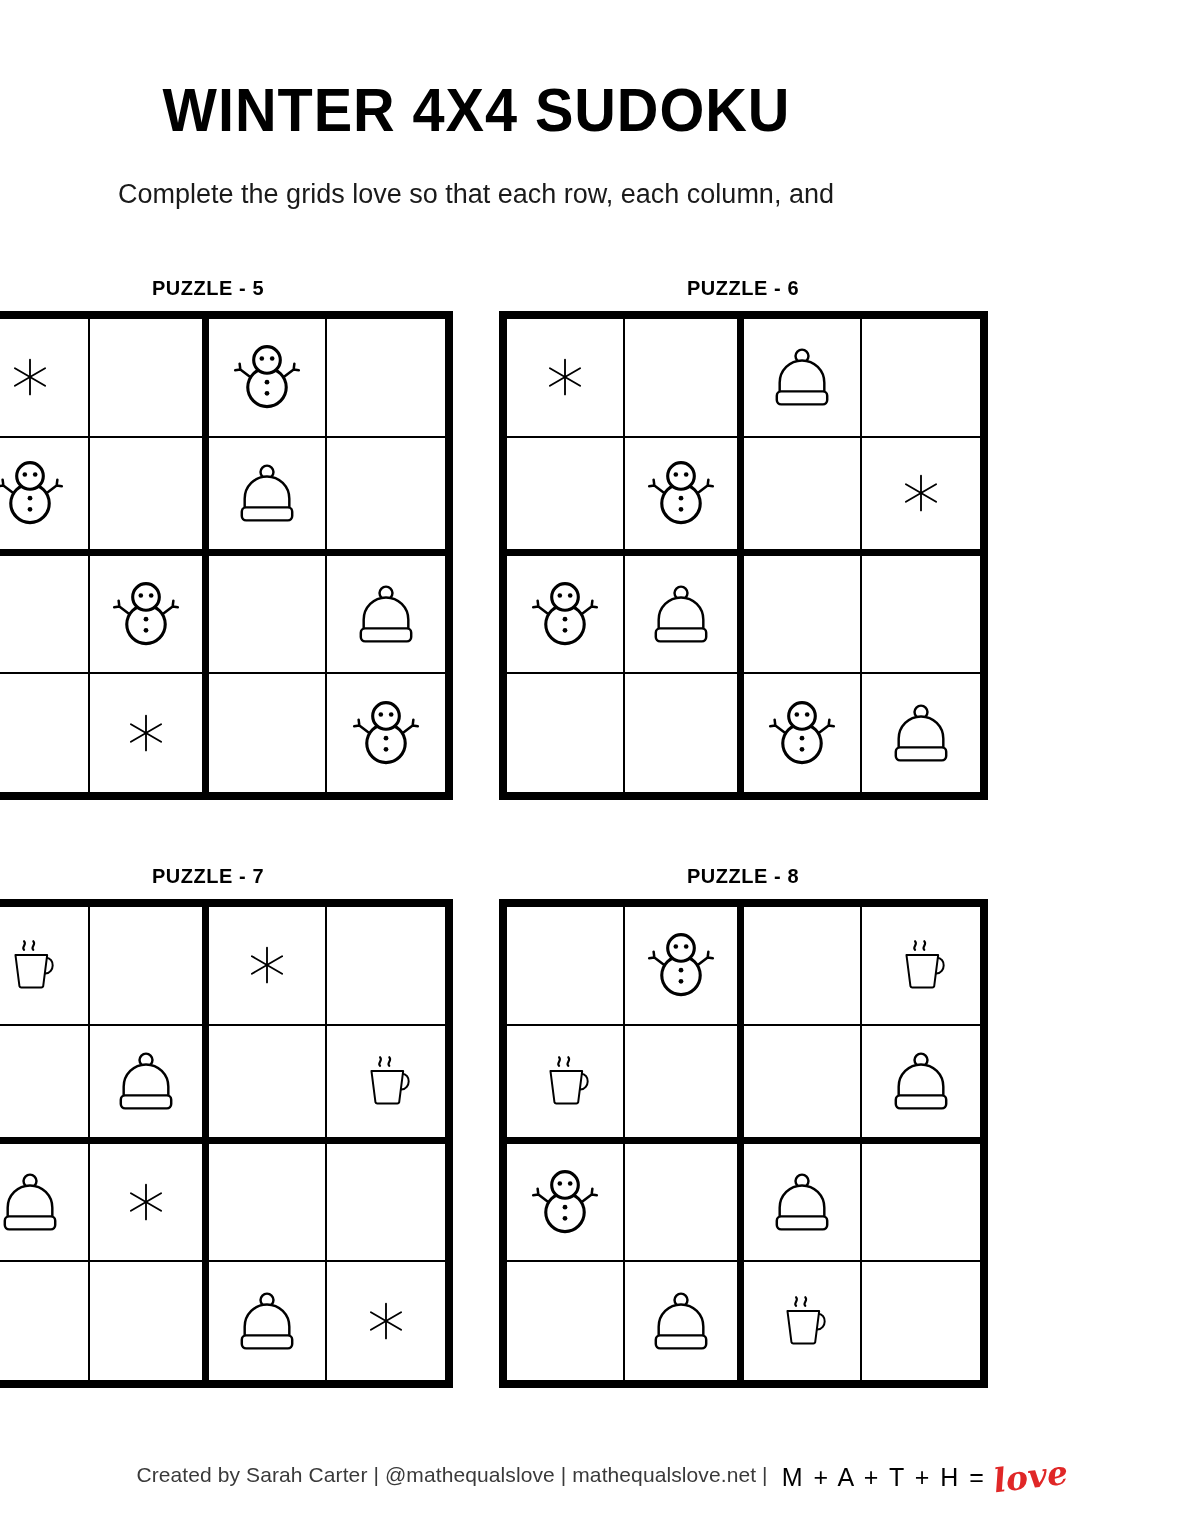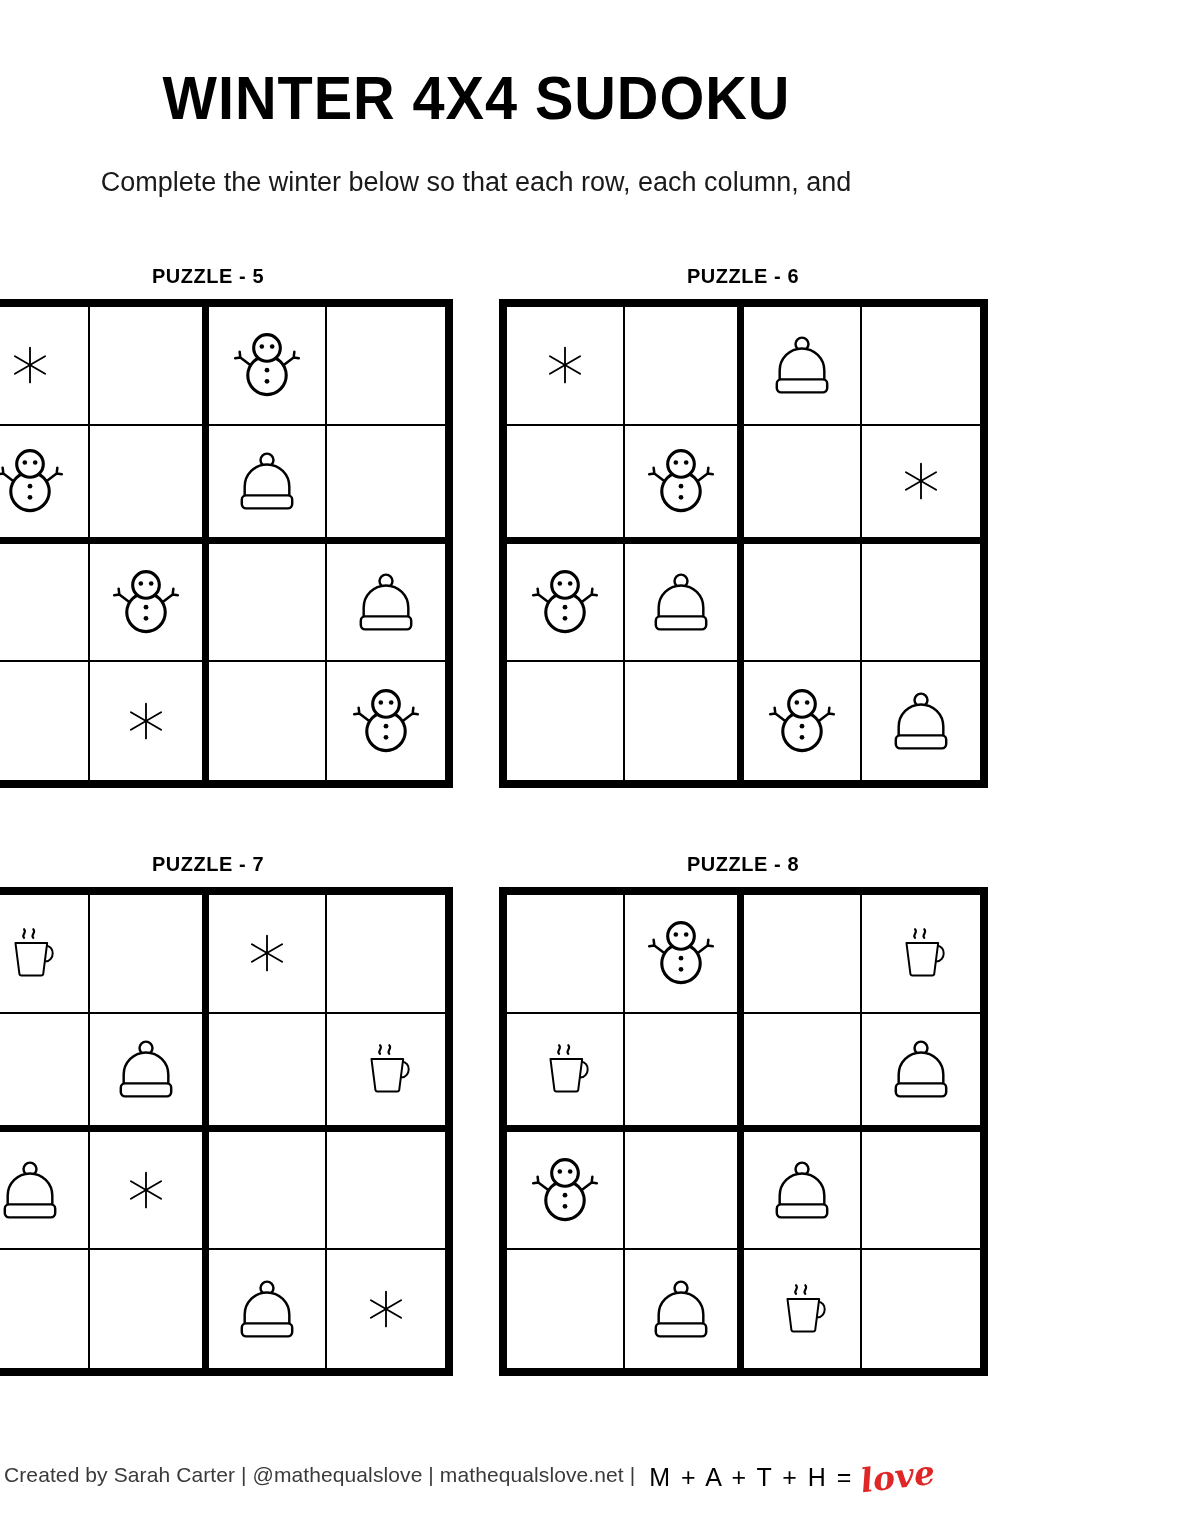--- a/index.html
+++ b/index.html
@@ -13,21 +13,21 @@
     font-family: "Liberation Sans", sans-serif;
     color: #111111;
     overflow: hidden;
     position: relative;
   }
 
   .page {
     width: 952px;
     height: 1536px;
     box-sizing: border-box;
-    padding: 0;
+    padding: 12px;
     display: flex;
     flex-direction: column;
     align-items: center;
   }
 
   
   .title {
     margin-top: 62px;
     font-size: 62px;
     font-weight: 700;
@@ -97,25 +97,26 @@
   .cell.r3 { border-bottom: none; }
   
   .cell.c1 { border-right: 7px solid #000; }
   .cell.r1 { border-bottom: 7px solid #000; }
 
   .glyph { display: block; }
 
   
   .footer {
     position: absolute;
-    left: 4px;
+    left: 16px;
     right: 0;
     bottom: 42px;
     display: flex;
     align-items: center;
+    justify-content: center;
     gap: 0px;
   }
   .credit {
     font-size: 21px;
     color: #3a3a3a;
     font-weight: 400;
     letter-spacing: 0.1px;
     white-space: nowrap;
   }
   .logo {
@@ -142,21 +143,21 @@
   }
 </style>
 </head>
 <body>
 
 <div class="page">
 
   <div class="title">WINTER 4X4 SUDOKU</div>
 
   <div class="subtitle">
-    <span class="line">Complete the winter below so that each row, each column, and</span>
+    <span class="line">Complete the grids love so that each row, each column, and</span>
   </div>
 
   <div class="puzzles">
       <div class="puzzle-block">
         <div class="puzzle-label">PUZZLE - 5</div>
         <div class="grid">
           <div class="cell r0 c0">
             <span style="display: block; line-height: 0;">
               <svg class="glyph" width="58" height="58" viewBox="0 0 100 100" fill="none" stroke="#000" stroke-linecap="round" stroke-linejoin="round">
                 <line x1="50.0" y1="80.0" x2="50.0" y2="20.0" stroke-width="3.2"></line>

